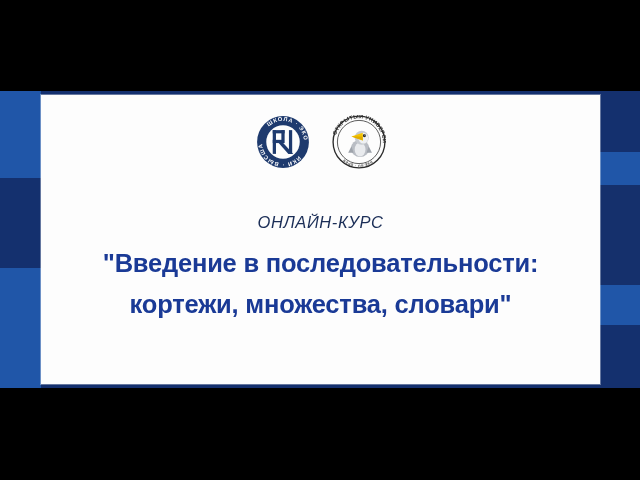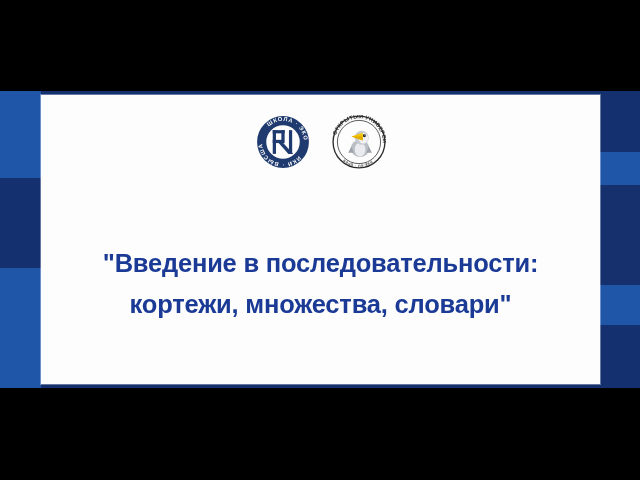--- a/index.html
+++ b/index.html
@@ -171,20 +171,21 @@
               <path d="M 36,40 L 57,33 L 57,47 Z" fill="#F5C400"></path>
               <path d="M 36,40 L 57,40 L 57,47 Z" fill="#E0AC00"></path>
               <path d="M 36,58 L 30,70 L 40,70 Z" fill="#9EA3AB"></path>
               <path d="M 68,58 L 74,70 L 64,70 Z" fill="#9EA3AB"></path>
             </g>
           </svg>
         </div>
 
       </div>
 
+      <div id="course-kicker">ОНЛАЙН-КУРС</div>
 
       <div id="course-title">
         <span class="title-line">"Введение в последовательности:</span>
         <span class="title-line">кортежи, множества, словари"</span>
       </div>
 
     </div>
   </div>
 </div>
 

